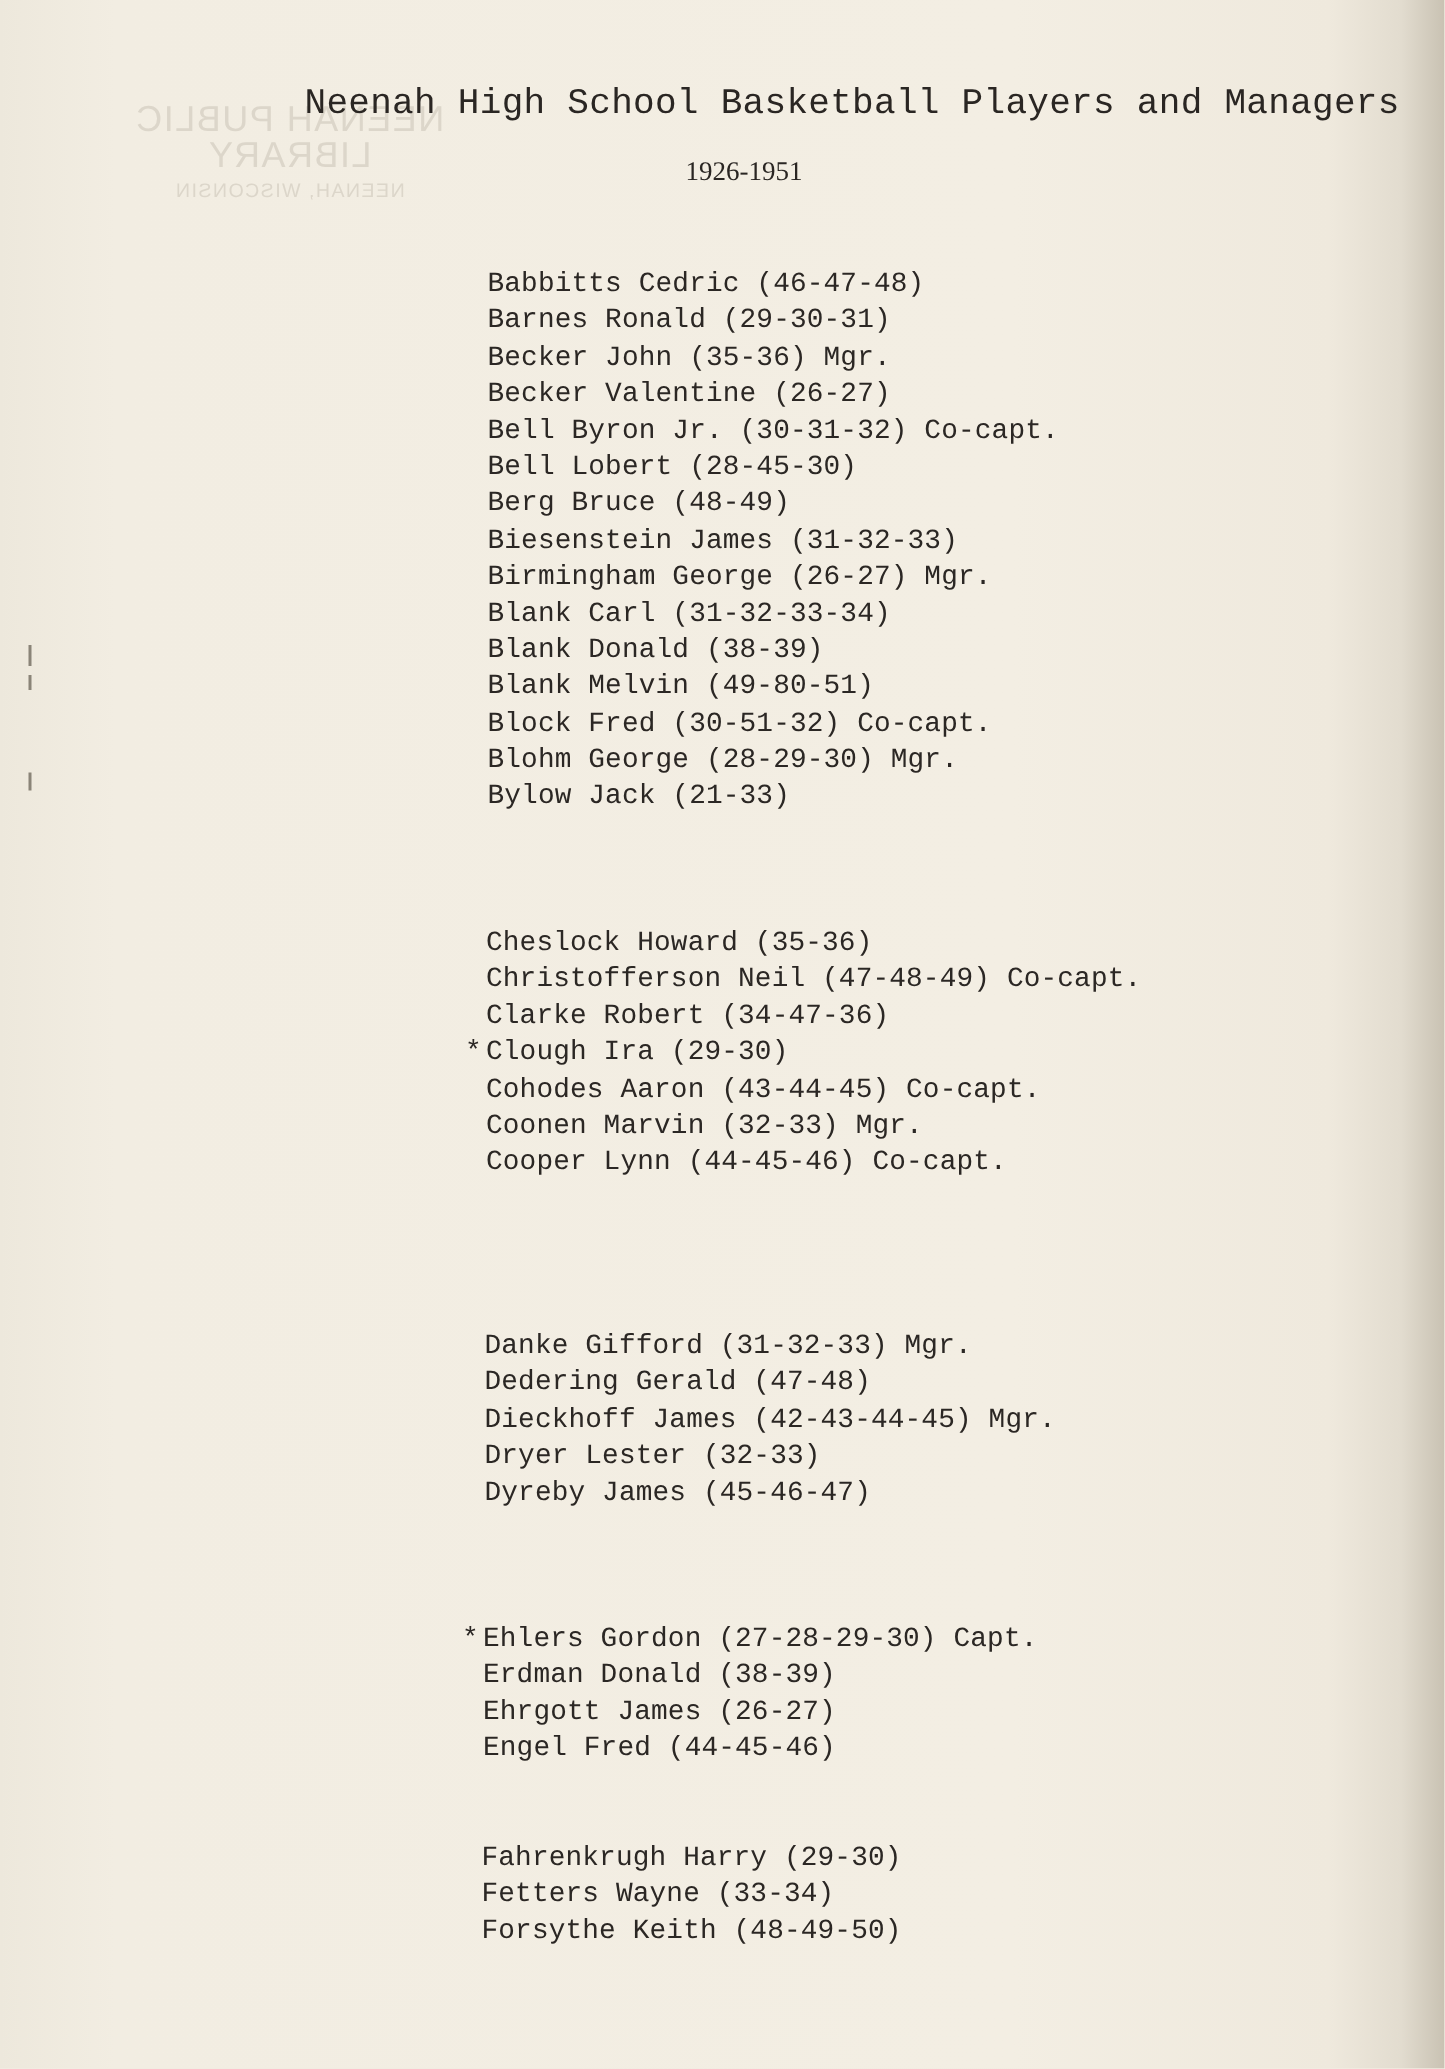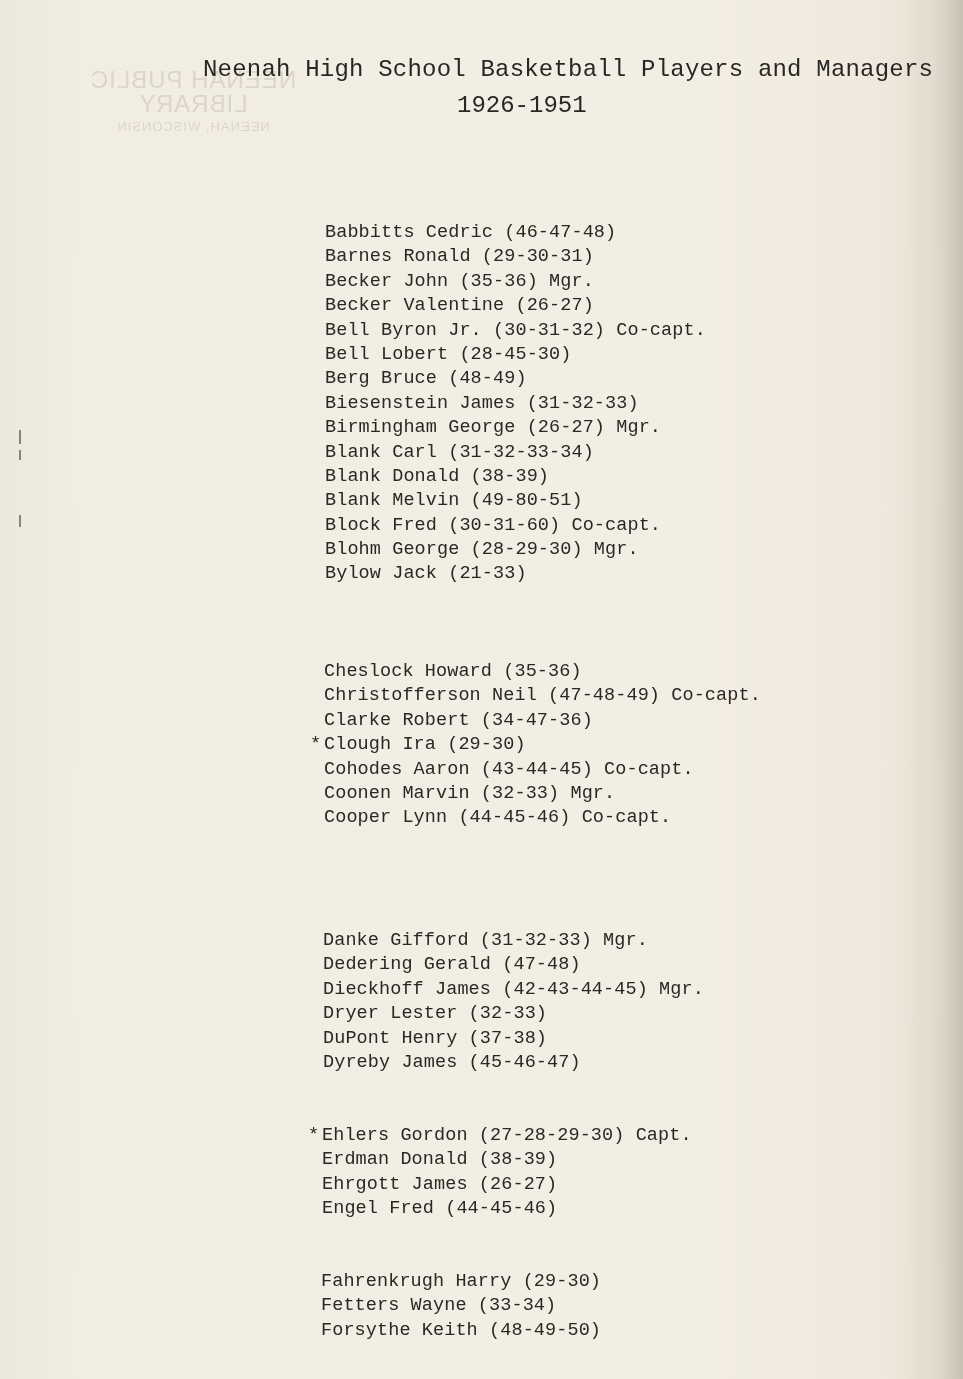--- a/index.html
+++ b/index.html
@@ -53,34 +53,33 @@
     left: 203px;
     top: 56px;
     font-size: 24px;
     letter-spacing: 0.2px;
     white-space: nowrap;
     color: #2a2623;
   }
   .years {
     position: absolute;
     left: 457px;
-    top: 92px;
-    font-family: Liberation Mono, monospace;
-    font-size: 24px;
+    top: 104px;
+    font-family: Liberation Serif, serif;
+    font-size: 18px;
     white-space: nowrap;
     color: #2a2623;
   }
   .roster {
     position: absolute;
     left: 0;
     top: 0;
   }
   .group {
     position: absolute;
-    margin-top: 43px;
   }
   .entry {
     position: relative;
     height: 24.4px;
     line-height: 24.4px;
     font-size: 18.5px;
     white-space: nowrap;
     letter-spacing: 0.1px;
   }
   .entry .star {
@@ -116,41 +115,40 @@
       <div class="entry"><span class="star"></span><span>Becker John (35-36) Mgr.</span></div>
       <div class="entry"><span class="star"></span><span>Becker Valentine (26-27)</span></div>
       <div class="entry"><span class="star"></span><span>Bell Byron Jr. (30-31-32) Co-capt.</span></div>
       <div class="entry"><span class="star"></span><span>Bell Lobert (28-45-30)</span></div>
       <div class="entry"><span class="star"></span><span>Berg Bruce (48-49)</span></div>
       <div class="entry"><span class="star"></span><span>Biesenstein James (31-32-33)</span></div>
       <div class="entry"><span class="star"></span><span>Birmingham George (26-27) Mgr.</span></div>
       <div class="entry"><span class="star"></span><span>Blank Carl (31-32-33-34)</span></div>
       <div class="entry"><span class="star"></span><span>Blank Donald (38-39)</span></div>
       <div class="entry"><span class="star"></span><span>Blank Melvin (49-80-51)</span></div>
-      <div class="entry"><span class="star"></span><span>Block Fred (30-31-60) Co-capt.</span></div>
+      <div class="entry"><span class="star"></span><span>Block Fred (30-51-32) Co-capt.</span></div>
       <div class="entry"><span class="star"></span><span>Blohm George (28-29-30) Mgr.</span></div>
       <div class="entry"><span class="star"></span><span>Bylow Jack (21-33)</span></div>
     </div>
 
     <div class="group" style="left:324px;top:617px;">
       <div class="entry"><span class="star"></span><span>Cheslock Howard (35-36)</span></div>
       <div class="entry"><span class="star"></span><span>Christofferson Neil (47-48-49) Co-capt.</span></div>
       <div class="entry"><span class="star"></span><span>Clarke Robert (34-47-36)</span></div>
       <div class="entry"><span class="star">*</span><span>Clough Ira (29-30)</span></div>
       <div class="entry"><span class="star"></span><span>Cohodes Aaron (43-44-45) Co-capt.</span></div>
       <div class="entry"><span class="star"></span><span>Coonen Marvin (32-33) Mgr.</span></div>
       <div class="entry"><span class="star"></span><span>Cooper Lynn (44-45-46) Co-capt.</span></div>
     </div>
 
     <div class="group" style="left:323px;top:886px;">
       <div class="entry"><span class="star"></span><span>Danke Gifford (31-32-33) Mgr.</span></div>
       <div class="entry"><span class="star"></span><span>Dedering Gerald (47-48)</span></div>
       <div class="entry"><span class="star"></span><span>Dieckhoff James (42-43-44-45) Mgr.</span></div>
       <div class="entry"><span class="star"></span><span>Dryer Lester (32-33)</span></div>
-      <div class="entry"><span class="star"></span><span>DuPont Henry (37-38)</span></div>
       <div class="entry"><span class="star"></span><span>Dyreby James (45-46-47)</span></div>
     </div>
 
     <div class="group" style="left:322px;top:1081px;">
       <div class="entry"><span class="star">*</span><span>Ehlers Gordon (27-28-29-30) Capt.</span></div>
       <div class="entry"><span class="star"></span><span>Erdman Donald (38-39)</span></div>
       <div class="entry"><span class="star"></span><span>Ehrgott James (26-27)</span></div>
       <div class="entry"><span class="star"></span><span>Engel Fred (44-45-46)</span></div>
     </div>
 

